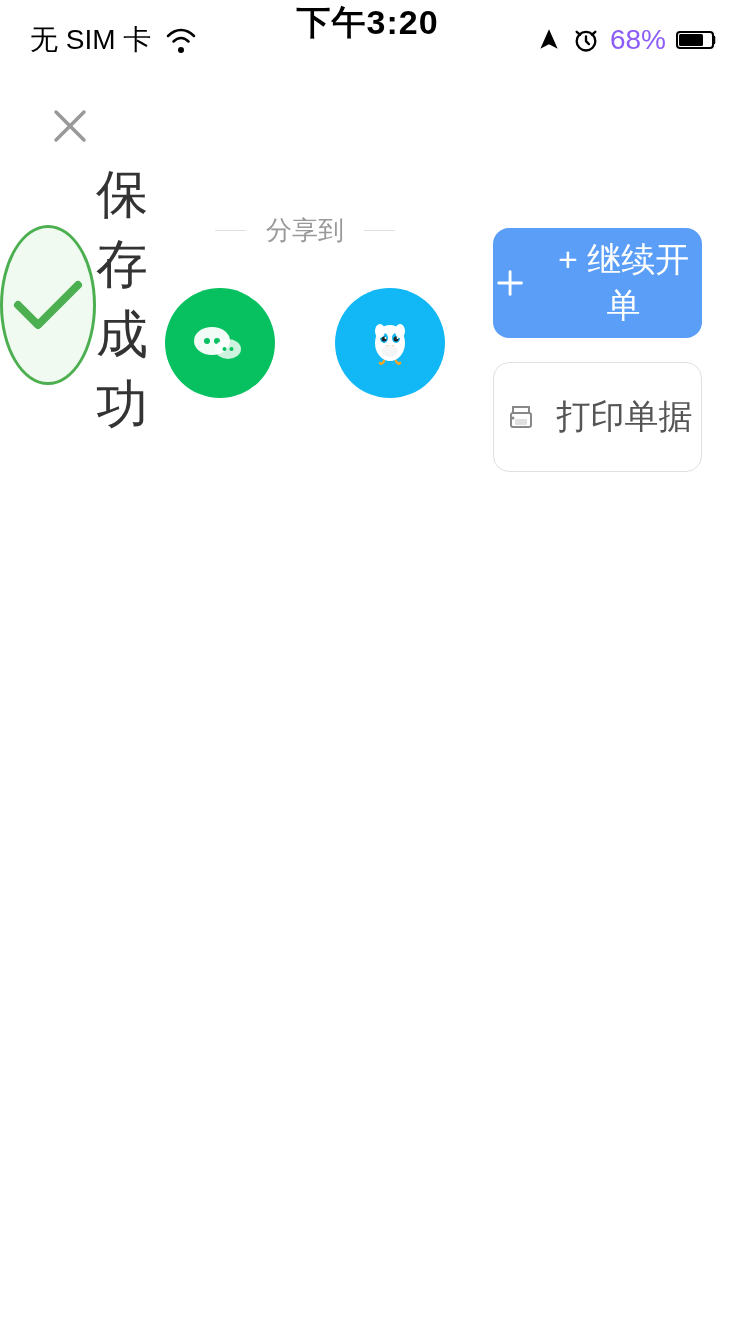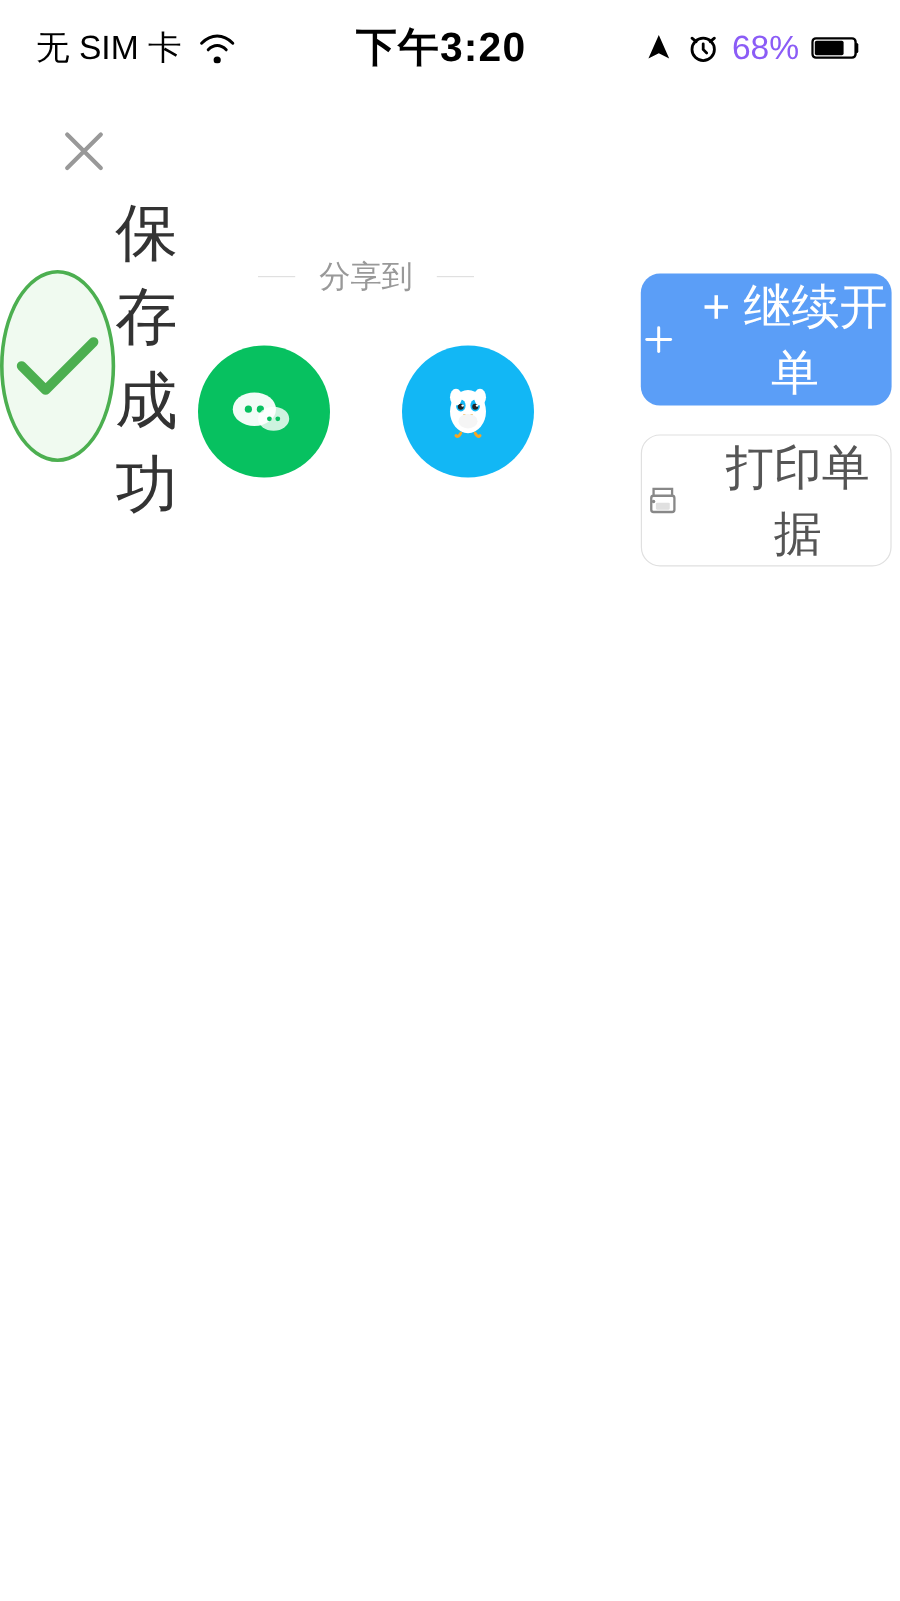--- a/index.html
+++ b/index.html
@@ -16,21 +16,20 @@
       font-family: -apple-system, 'PingFang SC', 'Helvetica Neue', Arial, sans-serif;
       position: relative;
       overflow-x: hidden;
     }
 
     
     .status-bar {
       width: 100%;
       height: 80px;
       display: flex;
-      align-items: center;
       justify-content: space-between;
       padding: 0 30px;
       background: #ffffff;
     }
 
     .status-left {
       display: flex;
       align-items: center;
       gap: 12px;
       font-size: 28px;
@@ -181,23 +180,22 @@
       width: 100%;
       height: 110px;
       border-radius: 16px;
       border: 1.5px solid #e0e0e0;
       display: flex;
       align-items: center;
       justify-content: center;
       gap: 18px;
       cursor: pointer;
       background: #fff;
-      font-size: 40px;
+      font-size: 34px;
       color: #555;
-      margin-left: 41px;
     }
 
     .action-btn.primary {
       background: #5B9EF7;
       border: none;
       color: #fff;
     }
 
     .action-btn svg {
       width: 36px;

